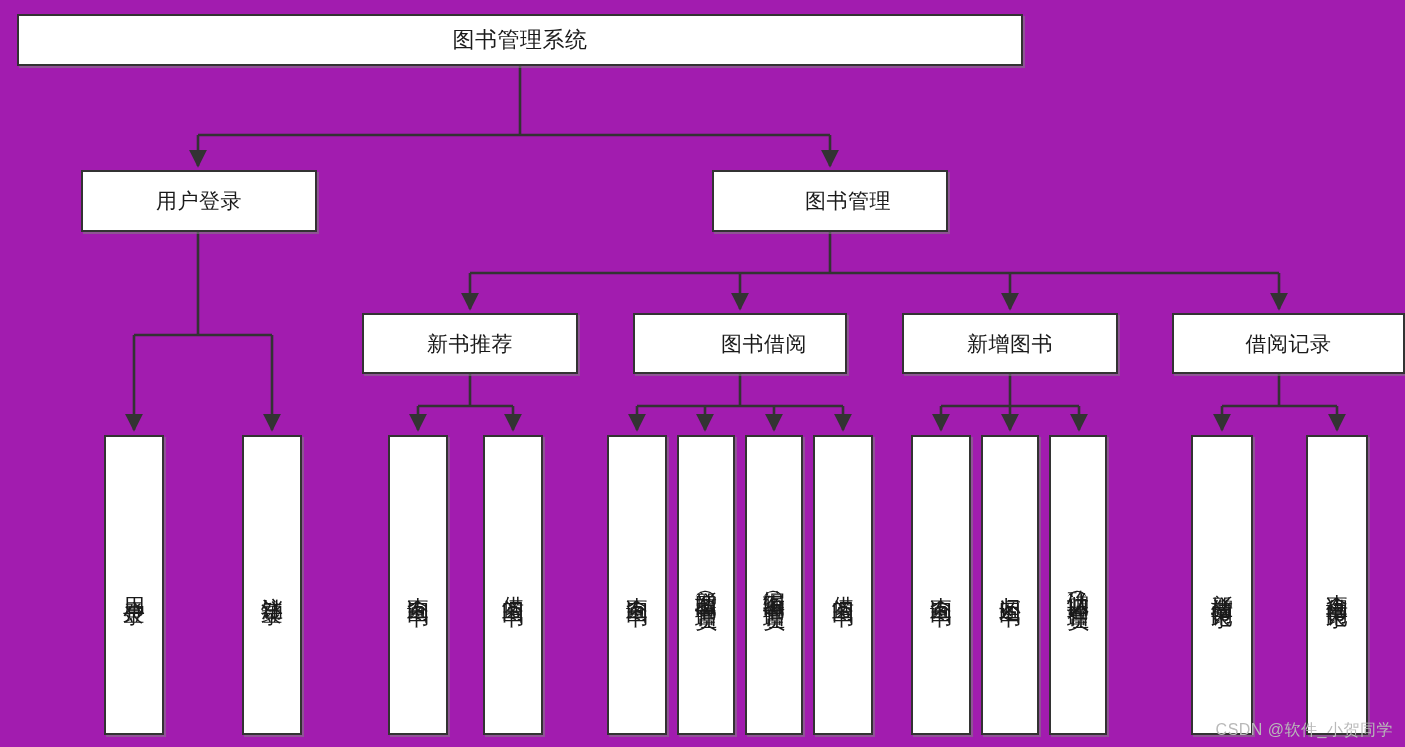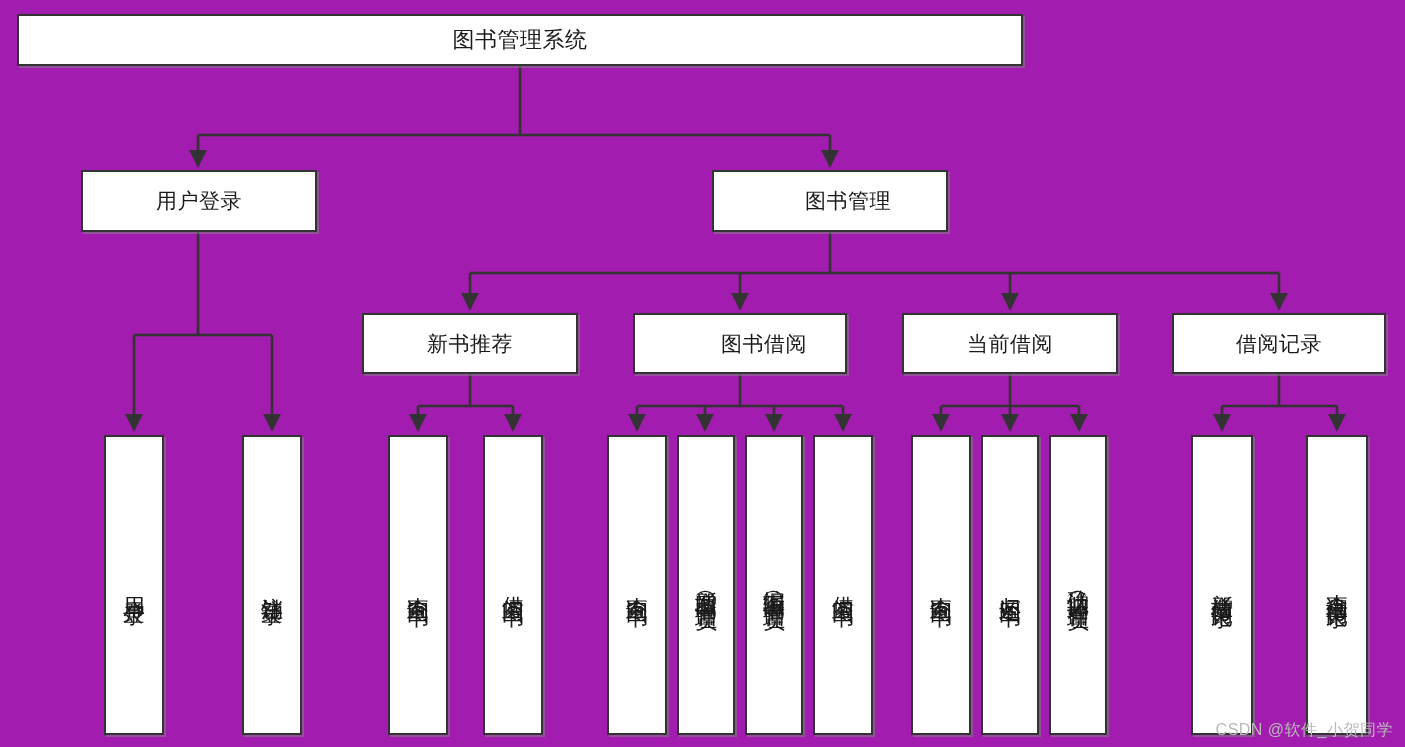--- a/index.html
+++ b/index.html
@@ -144,23 +144,23 @@
     <span class="node-label">图书管理</span>
   </div>
 
   <div class="node horiz" style="left:362px; top:313px; width:216px; height:61px;">
     <span class="node-label">新书推荐</span>
   </div>
   <div class="node horiz" style="left:633px; top:313px; width:214px; height:61px;padding-left:48px;">
     <span class="node-label">图书借阅</span>
   </div>
   <div class="node horiz" style="left:902px; top:313px; width:216px; height:61px;">
-    <span class="node-label">当前借阅</span>
-  </div>
-  <div class="node horiz" style="left:1172px; top:313px; width:214px; height:61px;">
+    <span class="node-label">新增图书</span>
+  </div>
+  <div class="node horiz" style="left:1172px; top:313px; width:233px; height:61px;">
     <span class="node-label">借阅记录</span>
   </div>
 
   <div class="node vert" style="left:104px; top:435px; width:60px; height:300px;">
     <span class="node-label">用户登录</span>
   </div>
   <div class="node vert" style="left:242px; top:435px; width:60px; height:300px;">
     <span class="node-label">注销登录</span>
   </div>
 

